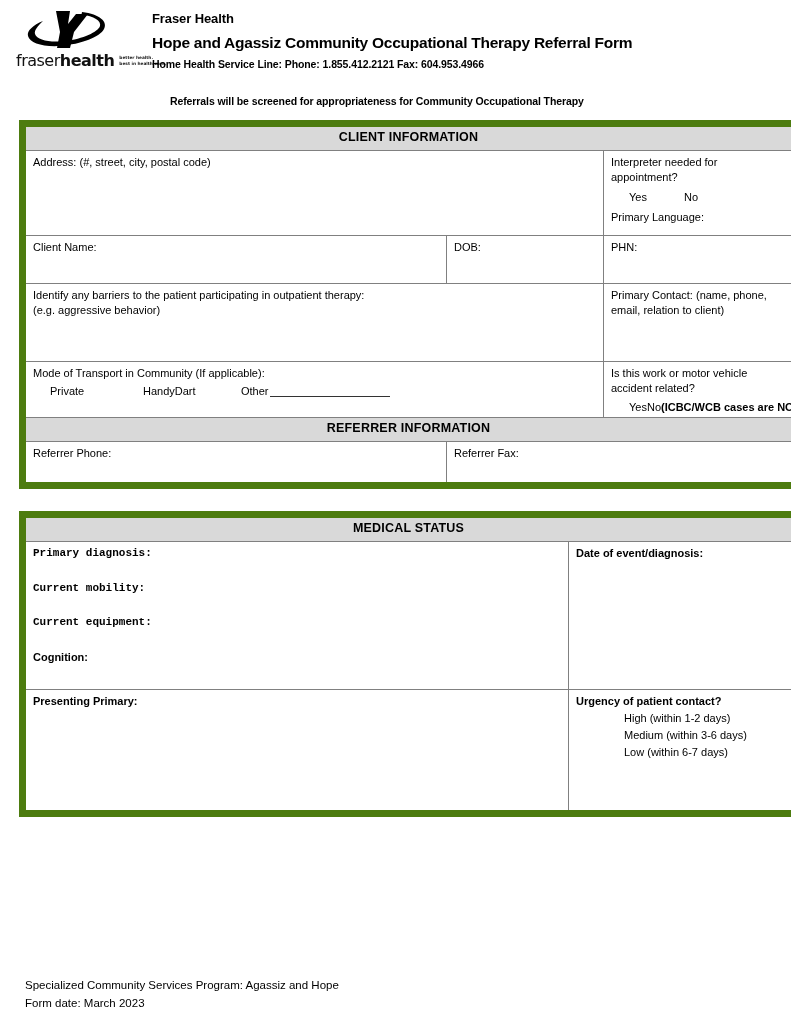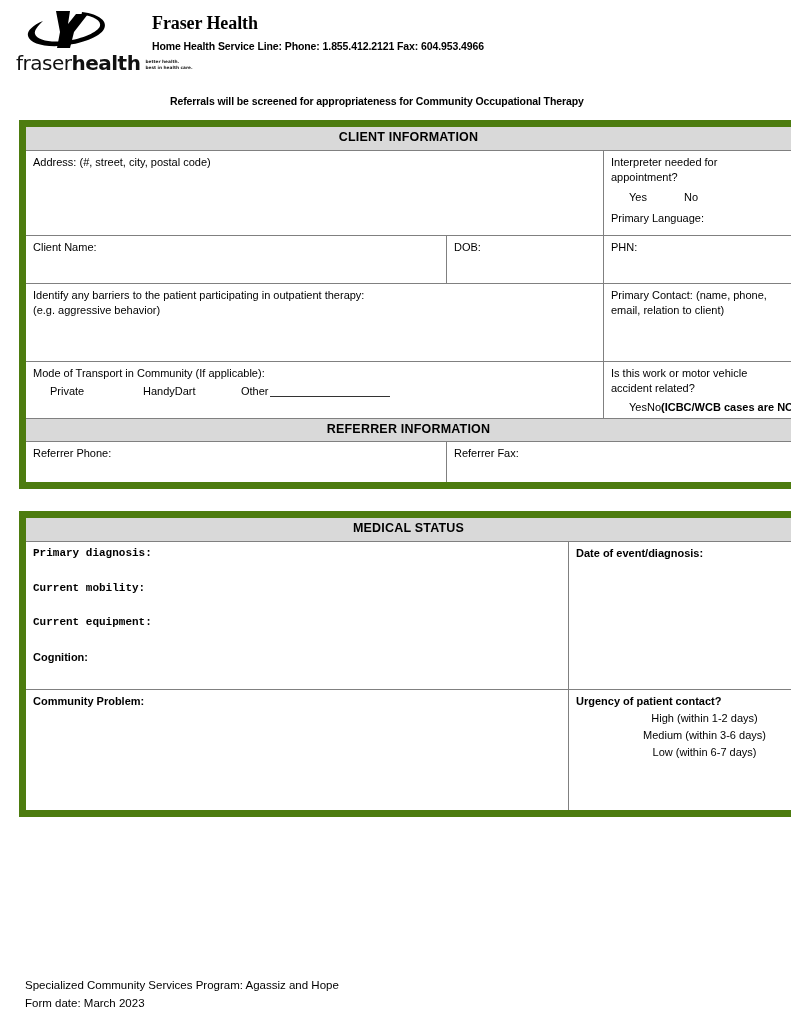--- a/index.html
+++ b/index.html
@@ -33,21 +33,21 @@
     margin-left: 10px;
   }
   .logo-wordmark {
     display: flex;
     align-items: flex-end;
     margin-top: 1px;
     gap: 5px;
   }
   .logo-word {
     font-family: "DejaVu Sans", sans-serif;
-    font-size: 20px;
+    font-size: 16px;
     letter-spacing: -0.5px;
     line-height: 1;
     color: #111;
     white-space: nowrap;
   }
   .logo-word b { font-weight: 700; }
   .logo-word span.light { font-weight: 400; }
   .logo-tagline {
     font-family: "DejaVu Sans", sans-serif;
     font-size: 4.3px;
@@ -56,25 +56,24 @@
     color: #1a1a1a;
     padding-bottom: 2px;
     white-space: nowrap;
   }
 
   .title-block {
     flex: 1;
     padding-top: 4px;
   }
   .title-1 {
-    font-size: 18px;
+    font-size: 13px;
     font-weight: 700;
     line-height: 1.45;
     letter-spacing: -0.1px;
-    font-family: Liberation Serif, serif;
   }
   .title-2 {
     font-size: 15.5px;
     font-weight: 700;
     line-height: 1.5;
     letter-spacing: -0.25px;
     margin-top: 2px;
   }
   .title-3 {
     font-size: 10.5px;
@@ -142,21 +141,21 @@
     margin-top: 3px;
     padding-left: 18px;
   }
   .yn-row .y { width: 54px; }
   .yn-row .n { width: 67px; }
   .yn-row .note { font-weight: 700; white-space: nowrap; }
   .yn-simple { display: flex; margin-top: 4px; padding-left: 18px; }
   .yn-simple .y { width: 55px; }
 
   .med-line { margin-bottom: 19px; font-family: Liberation Mono, monospace; }
-  .urg-item { padding-left: 48px; line-height: 1.55; text-align: center; }
+  .urg-item { padding-left: 48px; line-height: 1.55; }
 
   
   .footer {
     position: absolute;
     left: 25px;
     bottom: 12px;
     font-size: 11.5px;
     line-height: 1.52;
   }
 </style>
@@ -176,20 +175,21 @@
       <div class="logo-word"><span class="light">fraser</span><b>health</b></div>
       <div class="logo-tagline">
         <div>better health.</div>
         <div>best in health care.</div>
       </div>
     </div>
   </div>
 
   <div class="title-block">
     <div class="title-1">Fraser Health</div>
+    <div class="title-2">Hope and Agassiz Community Occupational Therapy Referral Form</div>
     <div class="title-3">Home Health Service Line:  Phone: 1.855.412.2121  Fax: 604.953.4966</div>
   </div>
 </div>
 
 <div class="screened-note">Referrals will be screened for appropriateness for Community Occupational Therapy</div>
 
 <table class="form-table t1">
   <colgroup>
     <col style="width:424px">
     <col style="width:157px">
@@ -274,21 +274,21 @@
     <td style="height:148px">
       <div class="bold med-line">Primary diagnosis:</div>
       <div class="bold med-line">Current mobility:</div>
       <div class="bold med-line">Current equipment:</div>
       <div class="bold">Cognition:</div>
     </td>
     <td><span class="bold">Date of event/diagnosis:</span></td>
   </tr>
 
   <tr>
-    <td style="height:124px"><span class="bold">Community Problem:</span></td>
+    <td style="height:124px"><span class="bold">Presenting Primary:</span></td>
     <td>
       <div class="bold">Urgency of patient contact?</div>
       <div class="urg-item">High (within 1-2 days)</div>
       <div class="urg-item">Medium (within 3-6 days)</div>
       <div class="urg-item">Low (within 6-7 days)</div>
     </td>
   </tr>
 </tbody>
   </table>
 

